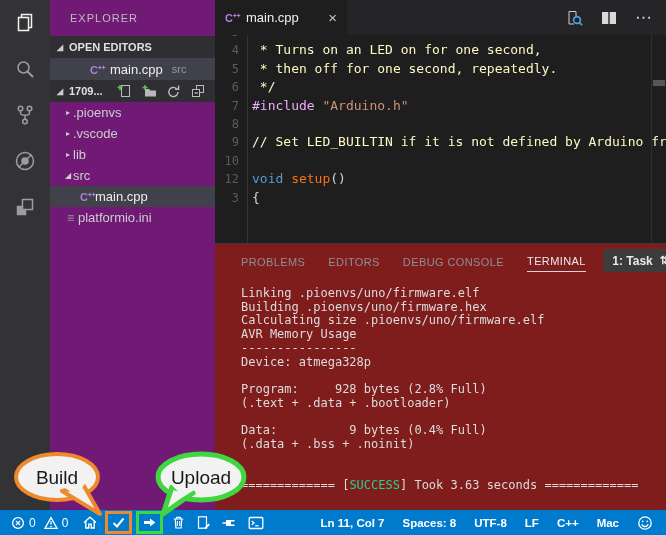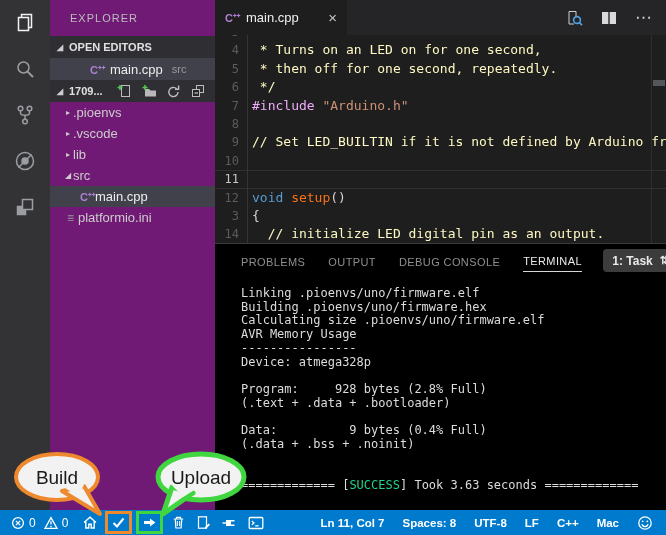--- a/index.html
+++ b/index.html
@@ -40,21 +40,21 @@
   .code-line{display:flex;height:18.4px;line-height:18.4px;font-family:"DejaVu Sans Mono",monospace;font-size:13px}
   .code-line.current{box-shadow:inset 0 1px 0 #303030,inset 0 -1px 0 #303030}
   .ln{width:24px;text-align:right;color:#5c5c5c;padding-right:13px;flex:none;font-size:12px}
   .code-line.current .ln{color:#c6c6c6}
   .code{white-space:pre;color:#d4d4d4}
   .tok-comment{color:#fef9c3}.tok-pp{color:#f0abfc}.tok-string{color:#CE9178}
   .tok-kw{color:#569CD6}.tok-fn{color:#f97316}.tok-plain{color:#d4d4d4}
   .editor-sb{position:absolute;right:0;top:0;bottom:0;width:14px;border-left:1px solid #2e2e2e}
   .editor-sb .thumb{position:absolute;right:1px;top:45px;width:12px;height:6px;background:#55555c}
   
-  .panel{position:absolute;left:215px;top:243px;right:0;height:267px;background:#000000;border-top:1px solid #3a3a3a}
+  .panel{position:absolute;left:215px;top:243px;right:0;height:267px;background:#7f1d1d;border-top:1px solid #3a3a3a}
   .panel-tabs{height:34px;display:flex;align-items:center;padding-left:26px;gap:23px;
      font-size:11px;letter-spacing:.4px;color:#8f8f8f;position:relative}
   .panel-tab{padding:5px 0 4px}
   .panel-tab.active{color:#eaeaea;border-bottom:1px solid #d7d7d7}
   .task-select{position:absolute;right:-12px;top:5px;height:23px;background:#3c3c3c;border-radius:4px;
      color:#eaeaea;font-size:12px;font-weight:bold;display:flex;align-items:center;padding:0 9px;gap:7px;letter-spacing:0}
   .terminal{padding:9px 0 0 26px;font-family:"DejaVu Sans Mono",monospace;font-size:12px;
      line-height:13.7px;color:#dcdcdc;white-space:pre;overflow:hidden}
   .t-success{color:#23D18B}
   
@@ -220,47 +220,39 @@
         <span class="ln">8</span>
         <span class="code"></span>
       </div>
       <div class="code-line">
         <span class="ln">9</span>
         <span class="code"><span class="tok-comment">// Set LED_BUILTIN if it is not defined by Arduino framework</span></span>
       </div>
       <div class="code-line">
         <span class="ln">10</span>
       </div>
-      <div class="code-line current">
-        <span class="ln">11</span>
-        <span class="code"></span>
-      </div>
       <div class="code-line">
         <span class="ln">12</span>
         <span class="code"><span class="tok-kw">void</span><span class="tok-plain"> </span><span class="tok-fn">setup</span><span class="tok-plain">()</span></span>
       </div>
       <div class="code-line">
         <span class="ln">3</span>
         <span class="code"><span class="tok-plain">{</span></span>
-      </div>
-      <div class="code-line">
-        <span class="ln">14</span>
-        <span class="code"><span class="tok-plain">  </span><span class="tok-comment">// initialize LED digital pin as an output.</span></span>
       </div>
     </div>
   <div class="gutter-sep"></div>
   <div class="editor-sb">
       <div class="thumb"></div>
     </div>
 </div>
 
 <div class="panel">
   <div class="panel-tabs">
     <span class="panel-tab">PROBLEMS</span>
-    <span class="panel-tab">OUTPUT</span>
+    <span class="panel-tab">EDITORS</span>
     <span class="panel-tab">DEBUG CONSOLE</span>
     <span class="panel-tab active">TERMINAL</span>
     <span class="task-select">
       <span>1: Task</span>
       <span style="font-size:11px">⇅</span>
     </span>
   </div>
   <div class="terminal"><div class="term-line">Linking .pioenvs/uno/firmware.elf</div><div class="term-line">Building .pioenvs/uno/firmware.hex</div><div class="term-line">Calculating size .pioenvs/uno/firmware.elf</div><div class="term-line">AVR Memory Usage</div><div class="term-line">----------------</div><div class="term-line">Device: atmega328p</div><div class="term-line">&nbsp;</div><div class="term-line">Program:     928 bytes (2.8% Full)</div><div class="term-line">(.text + .data + .bootloader)</div><div class="term-line">&nbsp;</div><div class="term-line">Data:          9 bytes (0.4% Full)</div><div class="term-line">(.data + .bss + .noinit)</div><div class="term-line">&nbsp;</div><div class="term-line">&nbsp;</div><div class="term-line"><span>============= [</span><span class="t-success">SUCCESS</span><span>] Took 3.63 seconds =============</span></div></div>
 </div>
 

